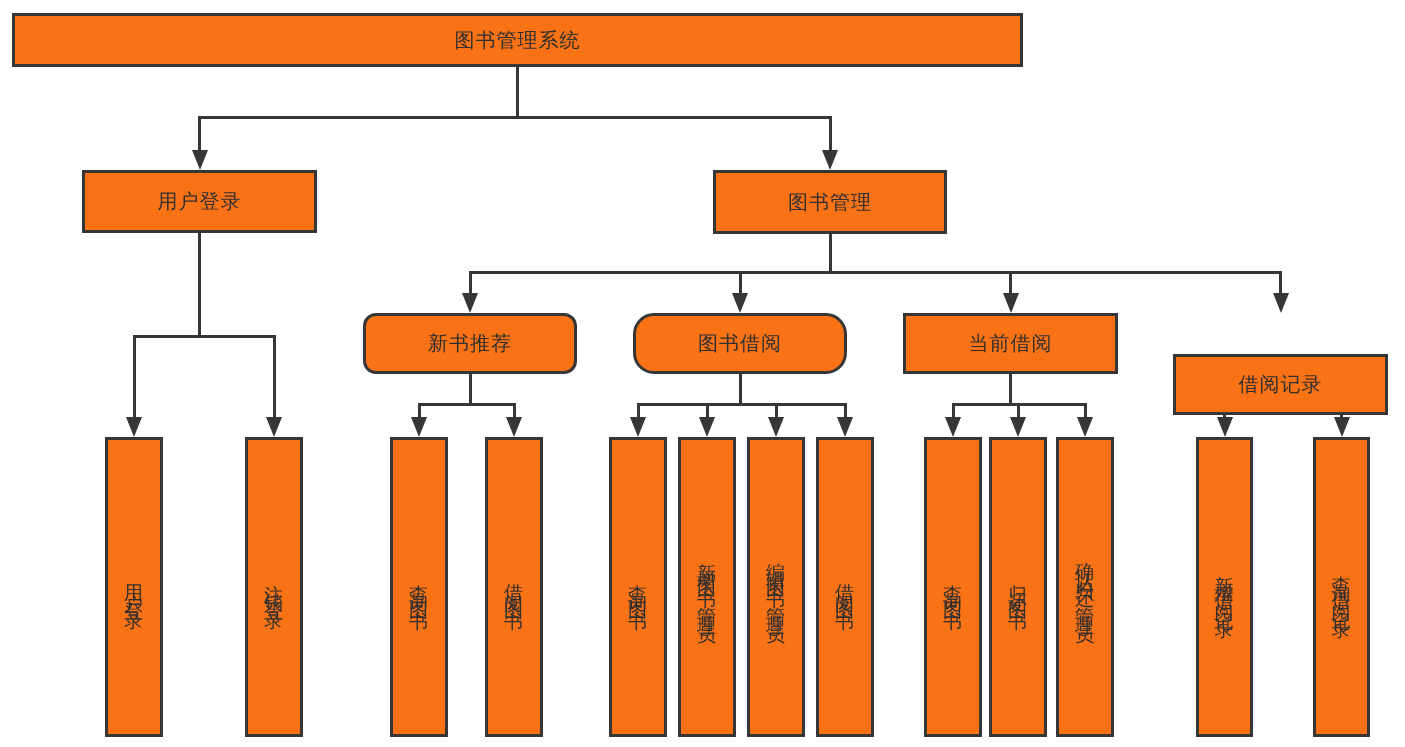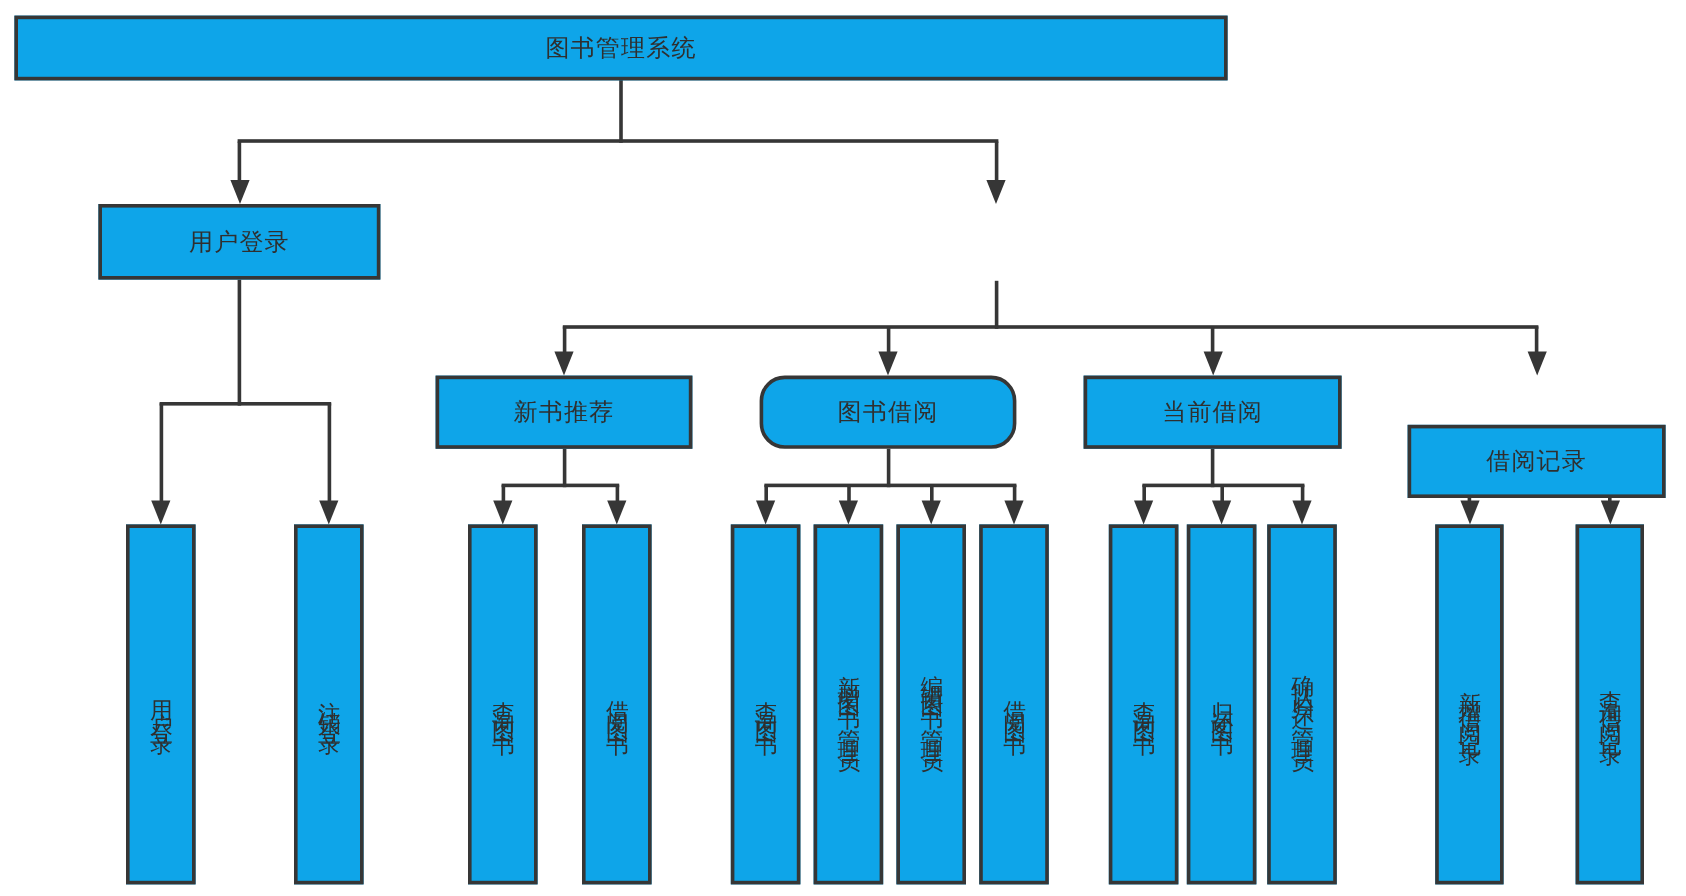--- a/index.html
+++ b/index.html
@@ -7,21 +7,21 @@
     position:relative;
     width:1405px;height:747px;
     background:#ffffff;
     font-family:"Liberation Sans","DejaVu Sans",sans-serif;
     overflow:hidden;
   }
   .box{
     position:absolute;
     box-sizing:border-box;
     border:3px solid #363636;
-    background:#0ea5e9;
+    background:#f97316;
     color:#2f2f2f;
     display:flex;
     align-items:center;
     justify-content:center;
     z-index:2;
   }
   .hbox{ font-size:20px; letter-spacing:1px; }
   .vbox{
     writing-mode:vertical-rl;
     font-size:19px;
@@ -47,22 +47,23 @@
   }
 </style>
 </head>
 <body>
 
 <div id="canvas">
 
   <div class="box hbox" style="left:12px;top:13px;width:1011px;height:54px;">图书管理系统</div>
 
   <div class="box hbox" style="left:82px;top:170px;width:235px;height:63px;">用户登录</div>
+  <div class="box hbox" style="left:713px;top:170px;width:234px;height:64px;">图书管理</div>
 
-  <div class="box hbox" style="left:363px;top:313px;width:214px;height:61px;">新书推荐</div>
+  <div class="box hbox" style="left:363px;top:313px;width:214px;height:61px;border-radius:13px;">新书推荐</div>
   <div class="box hbox" style="left:633px;top:313px;width:214px;height:61px;border-radius:21px;">图书借阅</div>
   <div class="box hbox" style="left:903px;top:313px;width:215px;height:61px;font-family:Liberation Serif, serif;">当前借阅</div>
   <div class="box hbox" style="left:1173px;top:313px;width:215px;height:61px;margin-top:41px;">借阅记录</div>
 
   <div class="box vbox" style="left:105px;top:437px;width:58px;height:300px;">用户登录</div>
   <div class="box vbox" style="left:245px;top:437px;width:58px;height:300px;">注销登录</div>
 
   <div class="box vbox" style="left:390px;top:437px;width:58px;height:300px;">查询图书</div>
   <div class="box vbox" style="left:485px;top:437px;width:58px;height:300px;">借阅图书</div>
 

